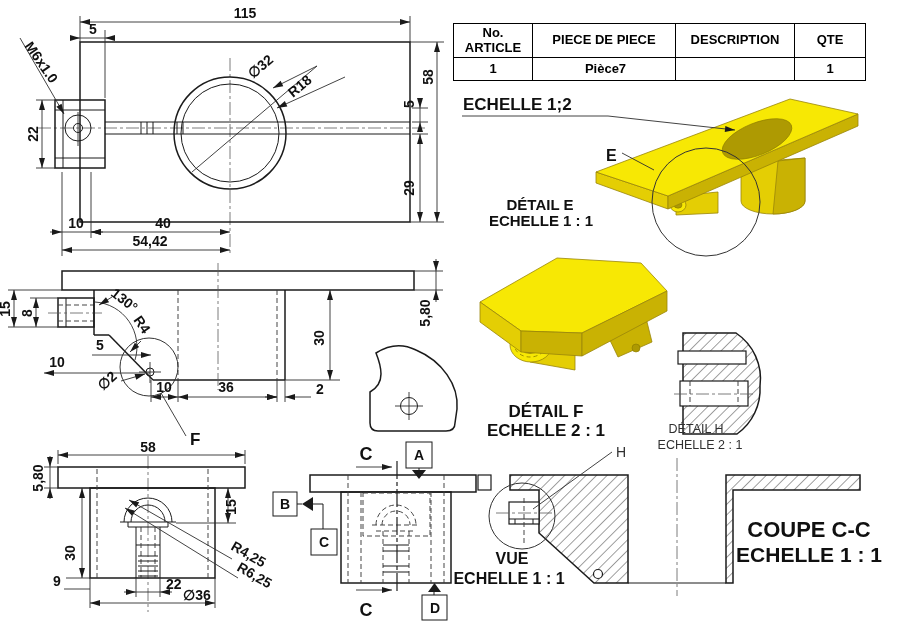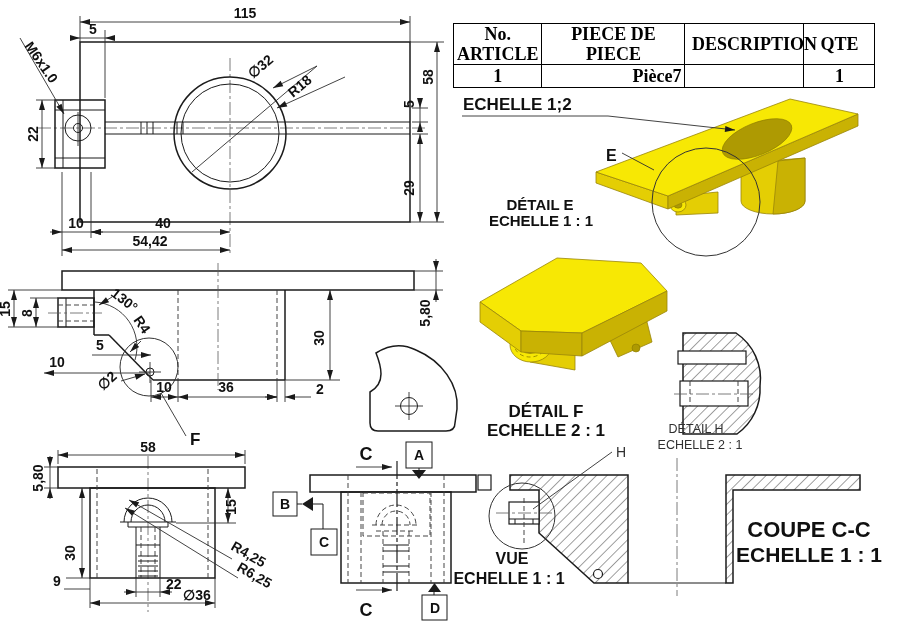--- a/index.html
+++ b/index.html
@@ -14,26 +14,26 @@
   .dim{fill:none;stroke:#2e2e2e;stroke-width:0.9;}
   .cl{fill:none;stroke:#5a5a5a;stroke-width:0.8;stroke-dasharray:13 3 3 3;}
   .hid{fill:none;stroke:#3c3c3c;stroke-width:0.95;stroke-dasharray:5 3;}
   .ht{fill:url(#hatch);stroke:#1b1b1b;stroke-width:1.5;}
   .wh{fill:#fff;stroke:#1b1b1b;stroke-width:1.2;}
   .y1{fill:#F7E804;stroke:#99850a;stroke-width:0.8;}
   .y2{fill:#E4CE04;stroke:#99850a;stroke-width:0.8;}
   .y3{fill:#C9B203;stroke:#99850a;stroke-width:0.8;}
   .y4{fill:#AE9A02;stroke:#8a7a00;stroke-width:0.6;}
   .bom{position:absolute;left:453px;top:23px;}
-  .bom table{border-collapse:collapse;font-family:Liberation Serif, serif;font-weight:bold;font-size:18px;line-height:1.12;}
+  .bom table{border-collapse:collapse;font-family:Liberation Sans, sans-serif;font-weight:bold;font-size:13px;line-height:1.12;}
   .bom th,.bom td{border:1.6px solid #000;text-align:center;vertical-align:middle;padding:0 3px;}
   .bom th{height:33px;}
   .bom td{height:22px;}
   .bom .c-no{width:72px}.bom .c-piece{width:136px}.bom .c-desc{width:112px}.bom .c-qte{width:64px}
-  .bom td.left{text-align:right;padding-left:6px;}
+  .bom td.left{text-align:center;padding-left:6px;}
   .bom th span{display:inline-block;max-width:105px;}
 </style>
 </head>
 <body>
 
 <svg width="905" height="640" viewBox="0 0 905 640">
   <defs>
     <pattern id="hatch" patternUnits="userSpaceOnUse" width="7.5" height="7.5" patternTransform="rotate(45)">
       <line x1="0" y1="0" x2="0" y2="7.5" stroke="#2b2b2b" stroke-width="0.9"></line>
     </pattern>

